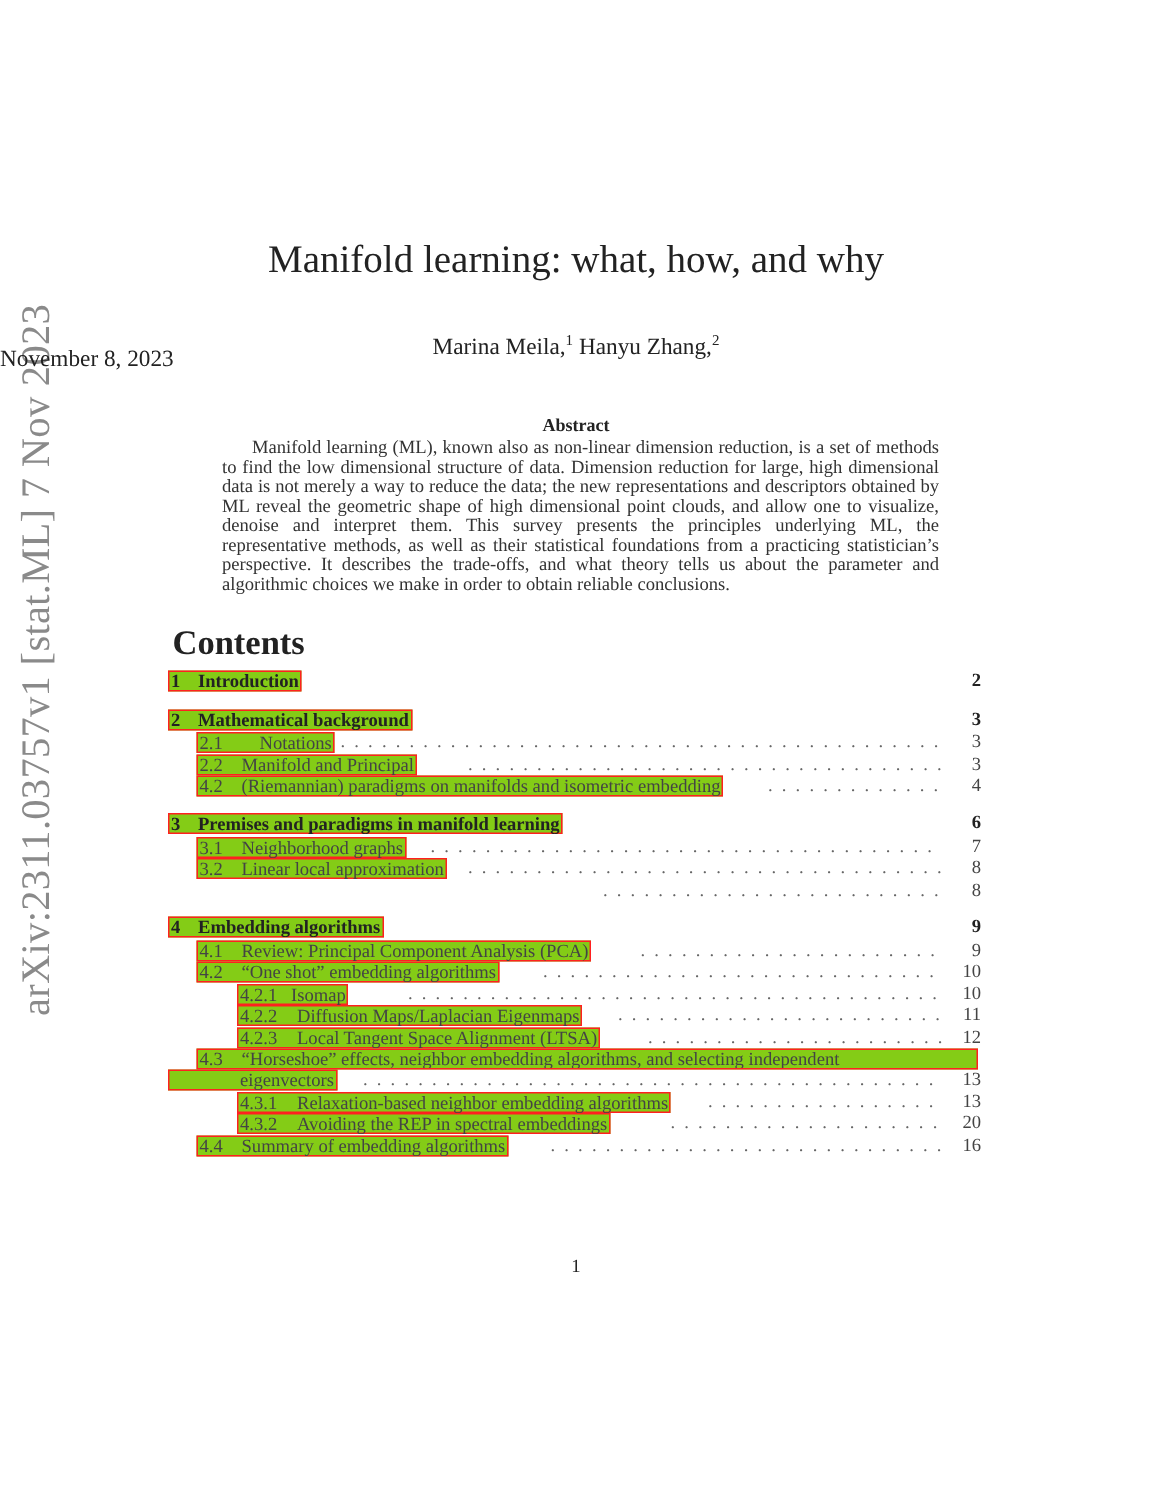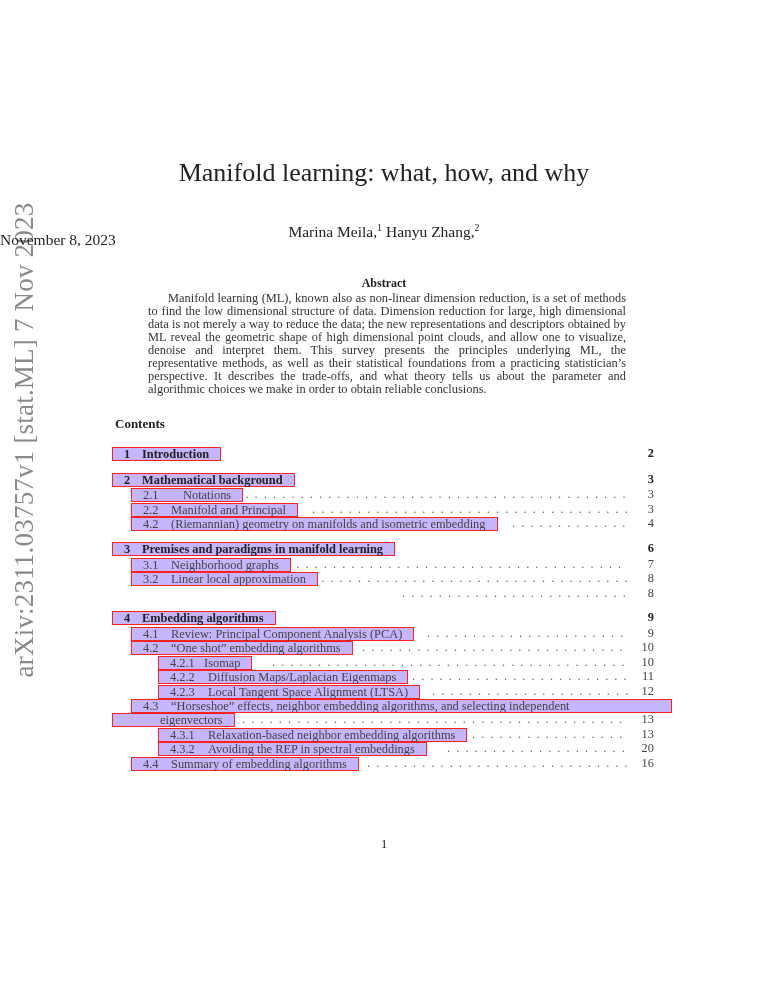--- a/index.html
+++ b/index.html
@@ -9,24 +9,24 @@
   #arxiv-stamp { position:absolute; left:24px; top:440px; width:0; height:0; }
   #arxiv-stamp span { position:absolute; transform:translate(-50%,-50%) rotate(-90deg);
        white-space:nowrap; font-family:"Liberation Serif", serif; font-size:27px; color:#8a8a8a; letter-spacing:0.2px; }
   #title { left:0; width:768px; top:158px; text-align:center; font-family:"Liberation Serif", serif; font-size:26px; color:#222; }
   #authors { left:0; width:768px; top:202px; text-align:center; font-family:"Liberation Serif", serif; font-size:15.5px;margin-top:20px; }
   #authors sup { font-size:10px; }
   #date { left:0; width:768px; top:231px; text-align:left; font-family:"Liberation Serif", serif; font-size:15.5px; }
   #abstract-heading { left:0; width:768px; top:276px; text-align:center; font-family:"Liberation Serif", serif; font-weight:bold; font-size:12px; }
   #abstract-body { left:148px; width:478px; top:292px; font-family:"Liberation Serif", serif; font-size:12.4px;
        line-height:13px; text-align:justify; text-indent:20px; color:#333; }
-  #contents-heading { left:115px; top:416px; font-family:"Liberation Serif", serif; font-weight:bold; font-size:13px; color:#222; }
+  #contents-heading { left:115px; top:416px; font-family:"Liberation Serif", serif; font-weight:bold; font-size:23px; color:#222; }
   .toc-row { position:absolute; left:112px; width:542px; height:14px; font-family:"Liberation Serif", serif; font-size:12.4px; color:#444; }
   .toc-row.sec { font-weight:bold; font-size:12.4px; color:#222; }
-  .toc-link { position:absolute; top:0; white-space:nowrap; border:1.5px solid #ff2020; padding:0 11px; line-height:12px; height:12px; background:#c4b5fd; }
+  .toc-link { position:absolute; top:0; white-space:nowrap; border:1.5px solid #ff2020; padding:0 1px; line-height:12px; height:12px; background:#84cc16; }
   .toc-num { display:inline-block; }
   .toc-dots { position:absolute; top:0; right:26px; white-space:nowrap; overflow:hidden; color:#666; letter-spacing:6.1px; text-align:right; line-height:13px; }
   .toc-page { position:absolute; right:0; top:0; line-height:13px; text-align:right; }
   #page-number { left:0; width:768px; top:837px; text-align:center; font-family:"Liberation Serif", serif; font-size:12.5px; }
 </style>
 </head>
 <body>
 
 <div id="arxiv-stamp">
     <span>arXiv:2311.03757v1  [stat.ML]  7 Nov 2023</span>
@@ -62,21 +62,21 @@
     <span class="toc-link" style="left:19px"><span class="toc-num" style="width:40px">2.1</span><span>Notations</span></span>
     <span class="toc-page">3</span>
   </div>
   <div class="toc-row" style="top:503px">
     <span class="toc-dots" style="left:200px">................................................................</span>
     <span class="toc-link" style="left:19px"><span class="toc-num" style="width:28px">2.2</span><span>Manifold and Principal</span></span>
     <span class="toc-page">3</span>
   </div>
   <div class="toc-row" style="top:517px">
     <span class="toc-dots" style="left:400px">................................................................</span>
-    <span class="toc-link" style="left:19px"><span class="toc-num" style="width:28px">4.2</span><span>(Riemannian) geometry on manifolds and isometric embedding</span></span>
+    <span class="toc-link" style="left:19px"><span class="toc-num" style="width:28px">4.2</span><span>(Riemannian) paradigms on manifolds and isometric embedding</span></span>
     <span class="toc-page">4</span>
   </div>
 
   <div class="toc-row sec" style="top:542px">
     <span class="toc-link" style="left:0"><span class="toc-num" style="width:18px">3</span><span>Premises and paradigms in manifold learning</span></span>
     <span class="toc-page">6</span>
   </div>
   <div class="toc-row" style="top:558px">
     <span class="toc-dots" style="left:175px">................................................................</span>
     <span class="toc-link" style="left:19px"><span class="toc-num" style="width:28px">3.1</span><span>Neighborhood graphs</span></span>

